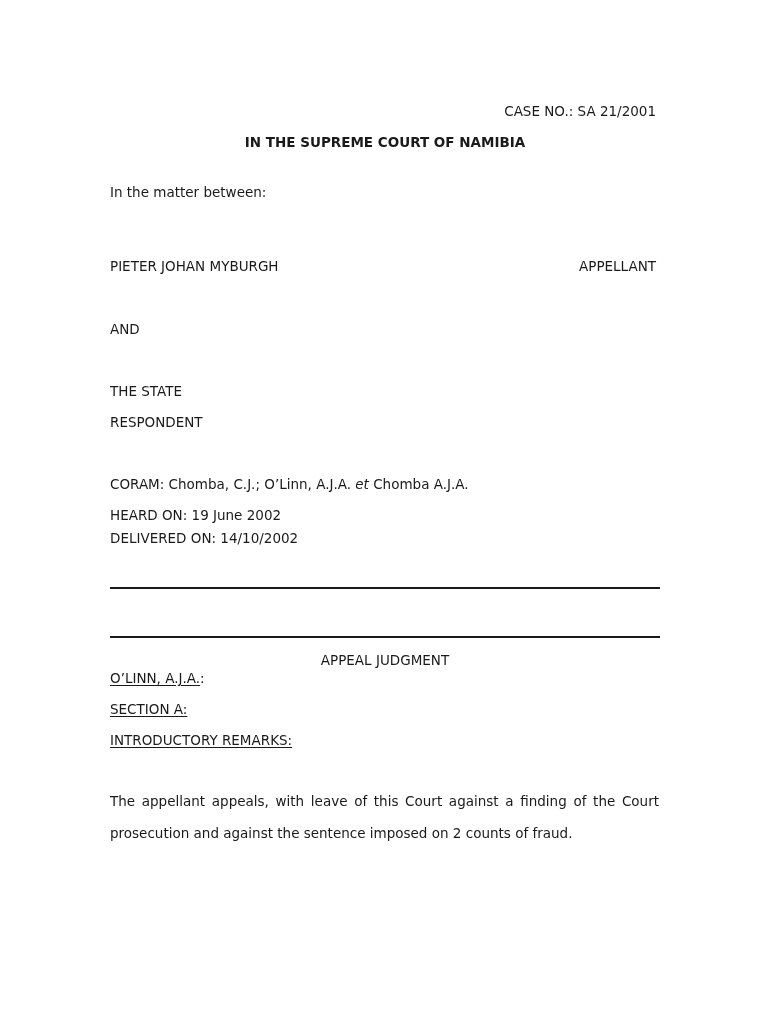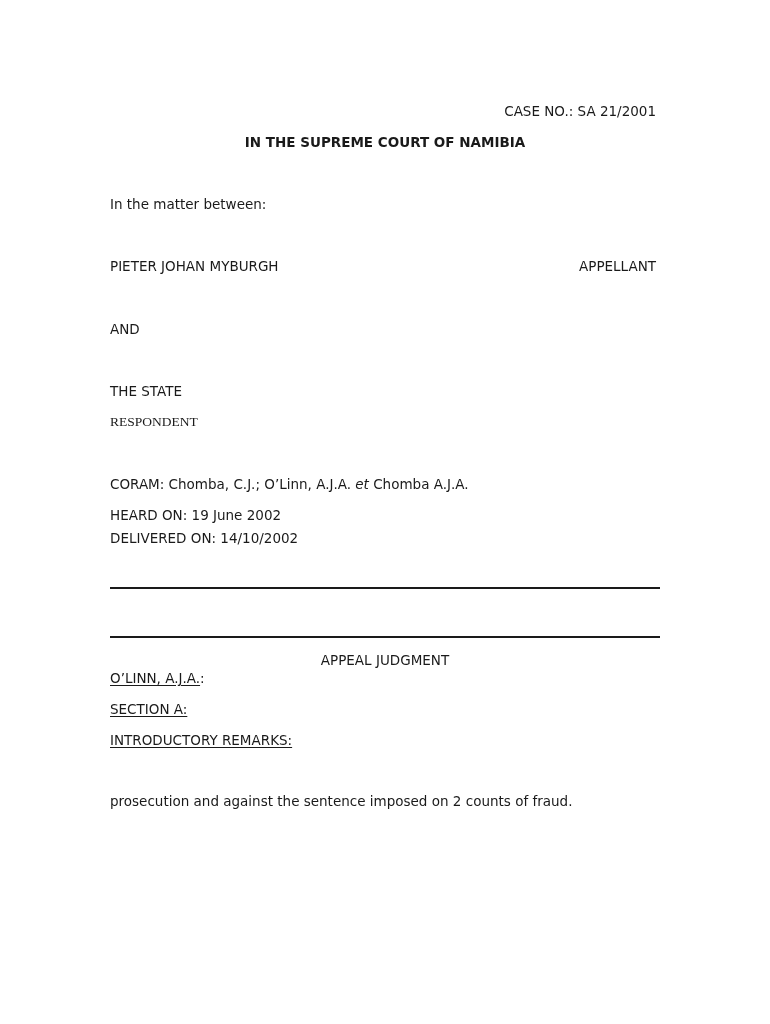--- a/index.html
+++ b/index.html
@@ -15,29 +15,29 @@
     .para .justline { display: block; text-align: justify; text-align-last: justify; height: 31.5px; }
     .para .lastline { display: block; text-align: right; height: 31.5px; }
   </style>
 </head>
 <body>
 
 <div>
   <div class="line right-edge" style="top:103px;">CASE NO.:  SA 21/2001</div>
   <div class="line center" style="top:134px;font-weight:bold;">IN  THE  SUPREME  COURT  OF  NAMIBIA</div>
 
-  <div class="line left" style="top:196px;">In the matter between:</div>
+  <div class="line left" style="top:184px;">In the matter between:</div>
 
   <div class="line left" style="top:258px;">PIETER JOHAN MYBURGH</div>
   <div class="line right-edge" style="top:258px;">APPELLANT</div>
 
   <div class="line left" style="top:321px;">AND</div>
 
   <div class="line left" style="top:383px;">THE  STATE</div>
-  <div class="line left" style="top:414px;font-family:Liberation Serif, serif;">RESPONDENT</div>
+  <div class="line left" style="top:414px;">RESPONDENT</div>
 
   <div class="line left" style="top:476px;">
     <span>CORAM:  Chomba, C.J.; O’Linn, A.J.A. </span><em>et</em><span> Chomba A.J.A.</span>
   </div>
   <div class="line left" style="top:507px;">HEARD ON:  19 June 2002</div>
   <div class="line left" style="top:530px;">DELIVERED ON:  14/10/2002</div>
 
   <div class="rule" style="top:587px;"></div>
   <div class="line center" style="top:604px;margin-top:48px;">APPEAL  JUDGMENT</div>
   <div class="rule" style="top:636px;"></div>
@@ -46,15 +46,16 @@
     <u>O’LINN, A.J.A.</u><span>:</span>
   </div>
   <div class="line left" style="top:701px;">
     <u>SECTION A:</u>
   </div>
   <div class="line left" style="top:732px;">
     <u>INTRODUCTORY REMARKS:</u>
   </div>
 
   <div class="para" style="top:786px;">
+    <span class="justline">The appellant appeals, with leave of this Court against a finding of the Court</span>
     <span class="lastline">prosecution and against the sentence imposed on 2 counts of fraud.</span>
   </div>
 </div>
 
 </body></html>

